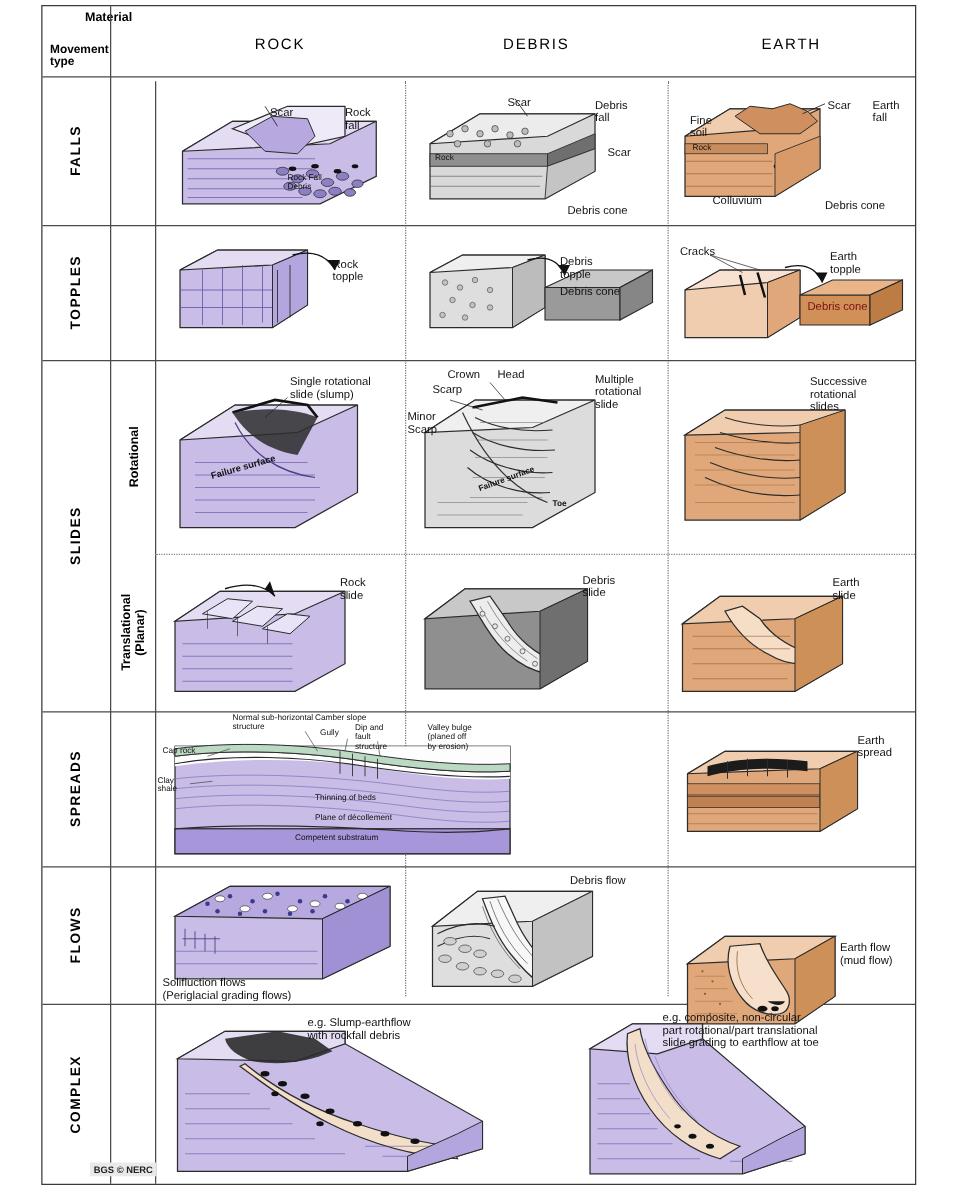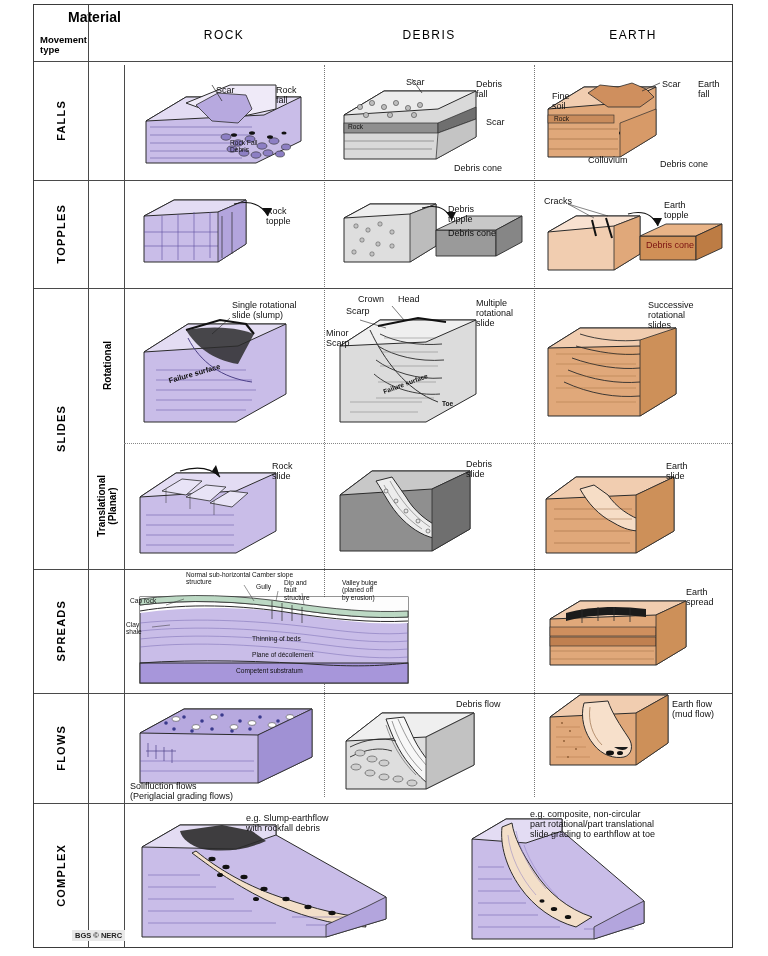--- a/index.html
+++ b/index.html
@@ -88,21 +88,21 @@
     display: flex;
     align-items: center;
     justify-content: center;
     font-size: 12px;
     letter-spacing: 1.4px;
   }
   .cornerA {
     position: absolute;
     left: 34px;
     top: 4px;
-    font-size: 14px;
+    font-size: 10px;
     font-weight: bold;
   }
   .cornerB {
     position: absolute;
     left: 6px;
     top: 30px;
     font-size: 9.5px;
     font-weight: bold;
     line-height: 1.1;
   }
@@ -280,21 +280,21 @@
             <path d="M12,86 H82"></path>
         </g>
         <path d="M106,28 L124,20" stroke="#222" stroke-width="0.7" fill="none"></path>
       </svg>
       <div class="cap" style="left:16px;top:28px;">Fine
 soil</div>
       <div class="cap tiny" style="left:18px;top:52px;">Rock</div>
       <div class="cap" style="left:126px;top:16px;">Scar</div>
       <div class="cap" style="left:162px;top:16px;">Earth
 fall</div>
-      <div class="cap" style="left:52px;top:92px;">Colluvium</div>
+      <div class="cap" style="left:34px;top:92px;">Colluvium</div>
       <div class="cap" style="left:124px;top:96px;">Debris cone</div>
     </div>
 
     <div class="cell" style="left:92px;top:177px;width:196px;height:104px;">
       <svg width="196" height="104" viewBox="0 0 196 104">
         <polygon points="18,34 48,18 120,18 120,62 92,80 18,80" fill="#c9bde8" stroke="#2b2b2b" stroke-width="1"></polygon>
         <polygon points="18,34 48,18 120,18 92,30 18,34" fill="#e3dcf3" stroke="#2b2b2b" stroke-width="1"></polygon>
         <g stroke="#5c4fa0" stroke-width="0.6" fill="none">
           <path d="M36,34 V78"></path>
             <path d="M52,32 V78"></path>
@@ -644,21 +644,21 @@
           <ellipse cx="44" cy="78" rx="5" ry="3"></ellipse>
             <ellipse cx="58" cy="82" rx="5" ry="3"></ellipse>
           <ellipse cx="72" cy="84" rx="5" ry="3"></ellipse>
             <ellipse cx="86" cy="88" rx="5" ry="3"></ellipse>
         </g>
         <polygon points="100,42 148,18 148,70 100,94" fill="#c2c2c2" stroke="#2b2b2b" stroke-width="0.8"></polygon>
       </svg>
       <div class="cap" style="left:130px;top:4px;">Debris flow</div>
     </div>
 
-    <div class="cell" style="left:502px;top:668px;width:194px;height:106px;">
+    <div class="cell" style="left:502px;top:722px;width:194px;height:106px;">
       <svg width="194" height="106" viewBox="0 0 194 106">
         <polygon points="14,44 44,22 132,22 132,70 100,92 14,92" fill="#e0a87a" stroke="#2b2b2b" stroke-width="1"></polygon>
         <polygon points="14,44 44,22 132,22 100,40 14,44" fill="#f1cdb0" stroke="#2b2b2b" stroke-width="1"></polygon>
         <path d="M48,30 C44,44 48,60 58,72 C66,82 78,86 88,84 C96,82 98,72 92,64 C84,52 76,40 72,28 Z" fill="#f7e0cb" stroke="#2b2b2b" stroke-width="1"></path>
         <path d="M54,34 C52,48 56,62 66,72" fill="none" stroke="#8a5a32" stroke-width="0.6"></path>
         <path d="M78,74 C84,78 90,78 92,74" fill="#1b1b1b"></path>
         <g fill="#111">
           <ellipse cx="74" cy="80" rx="4" ry="2.4"></ellipse>
             <ellipse cx="84" cy="80" rx="3" ry="2"></ellipse>
         </g>

